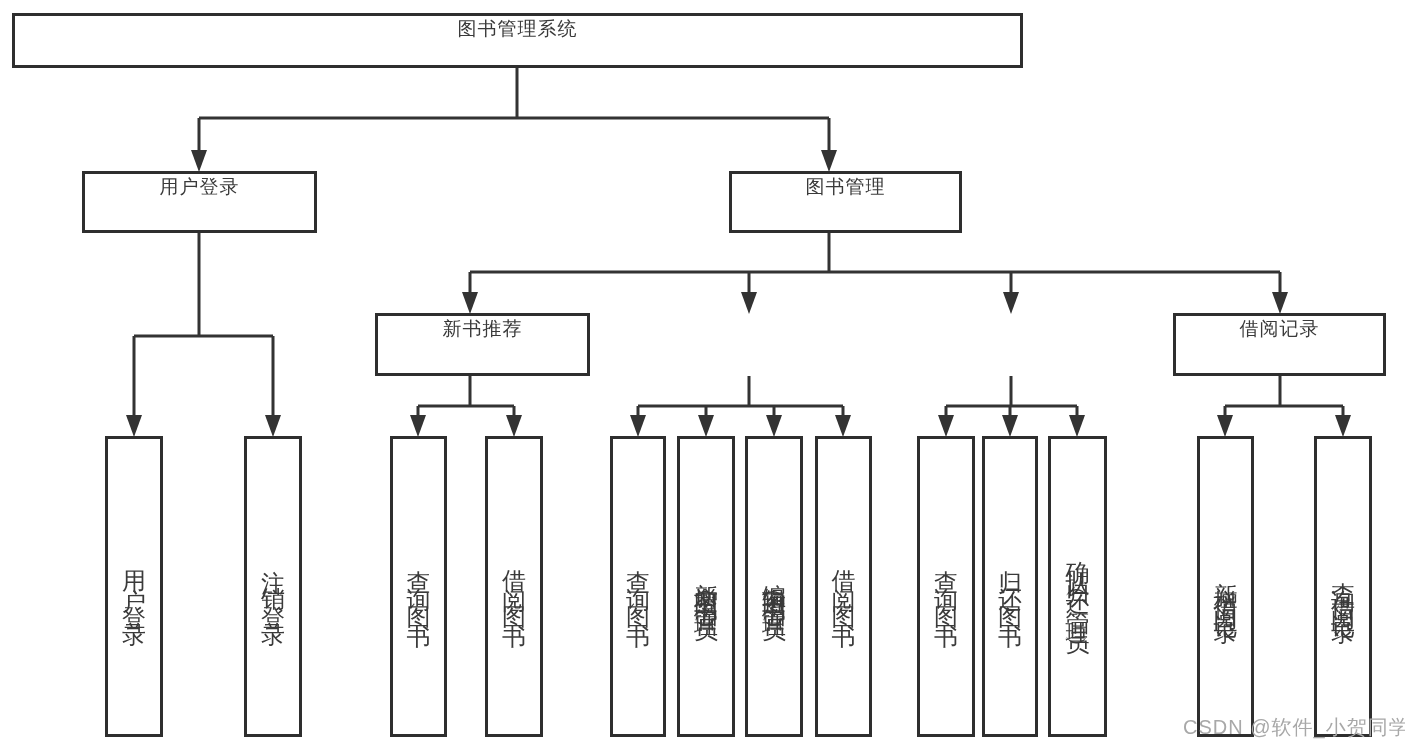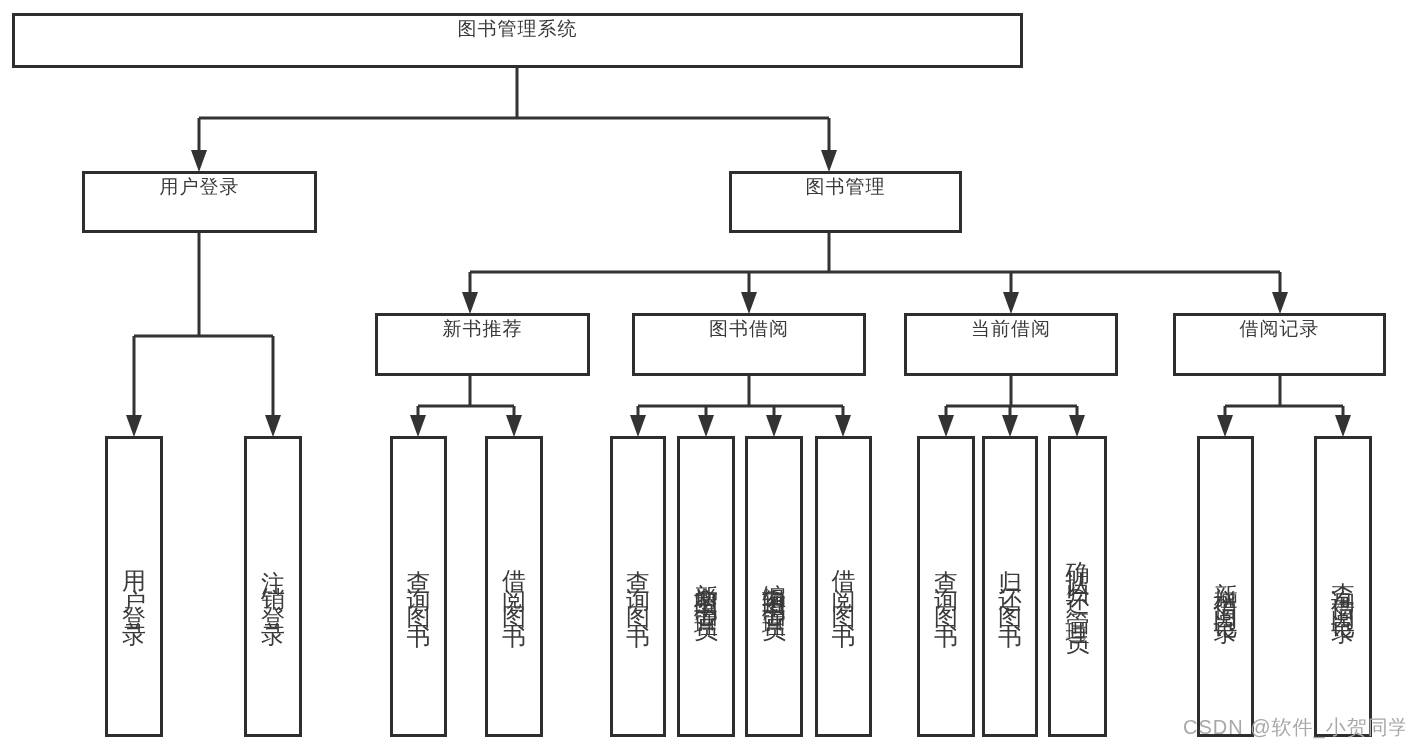--- a/index.html
+++ b/index.html
@@ -71,26 +71,20 @@
   <div class="hbox" style="left:82px;top:171px;width:235px;height:62px;">
     <span class="hlabel">用户登录</span>
   </div>
   <div class="hbox" style="left:713px;top:171px;width:233px;height:62px;margin-left:16px;">
     <span class="hlabel">图书管理</span>
   </div>
 
   <div class="hbox" style="left:375px;top:313px;width:215px;height:63px;">
     <span class="hlabel">新书推荐</span>
   </div>
-  <div class="hbox" style="left:632px;top:313px;width:234px;height:63px;">
-    <span class="hlabel">图书借阅</span>
-  </div>
-  <div class="hbox" style="left:904px;top:313px;width:214px;height:63px;">
-    <span class="hlabel">当前借阅</span>
-  </div>
   <div class="hbox" style="left:1173px;top:313px;width:213px;height:63px;">
     <span class="hlabel">借阅记录</span>
   </div>
 
   <div class="vbox" style="left:105px;width:58px;">
     <span class="vlabel sp-4">用户登录</span>
   </div>
   <div class="vbox" style="left:244px;width:58px;">
     <span class="vlabel sp-4">注销登录</span>
   </div>

